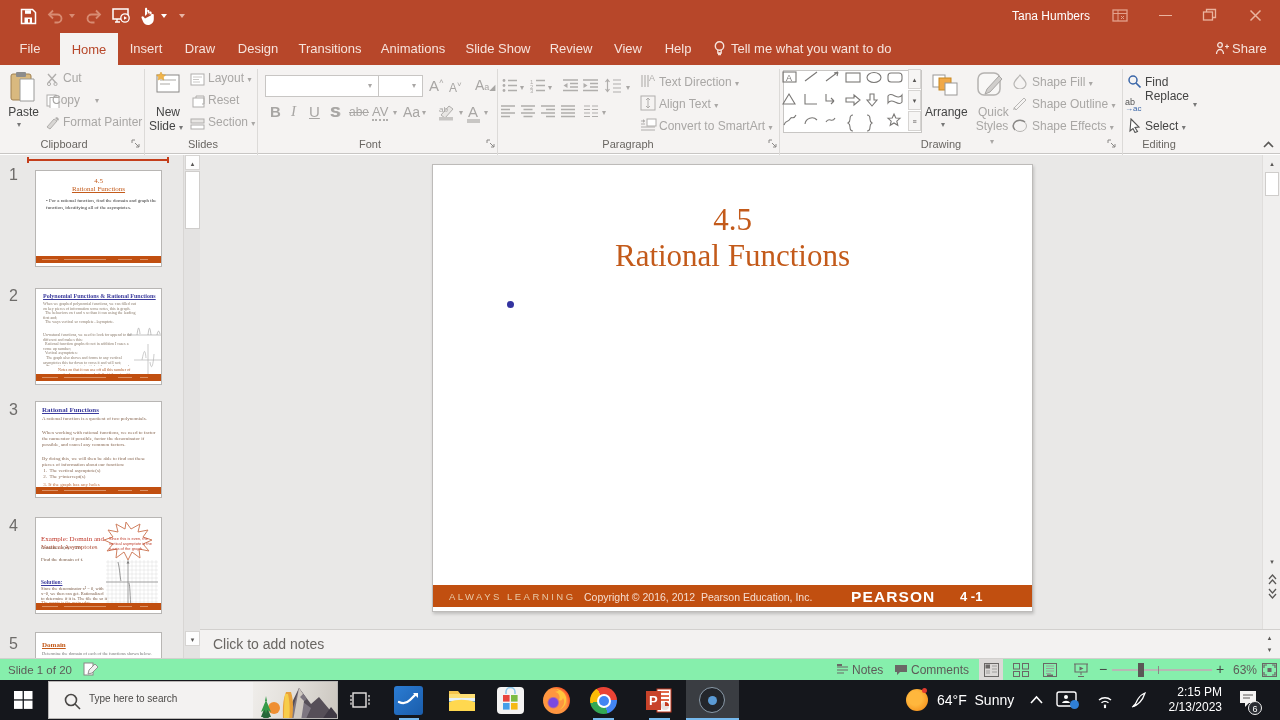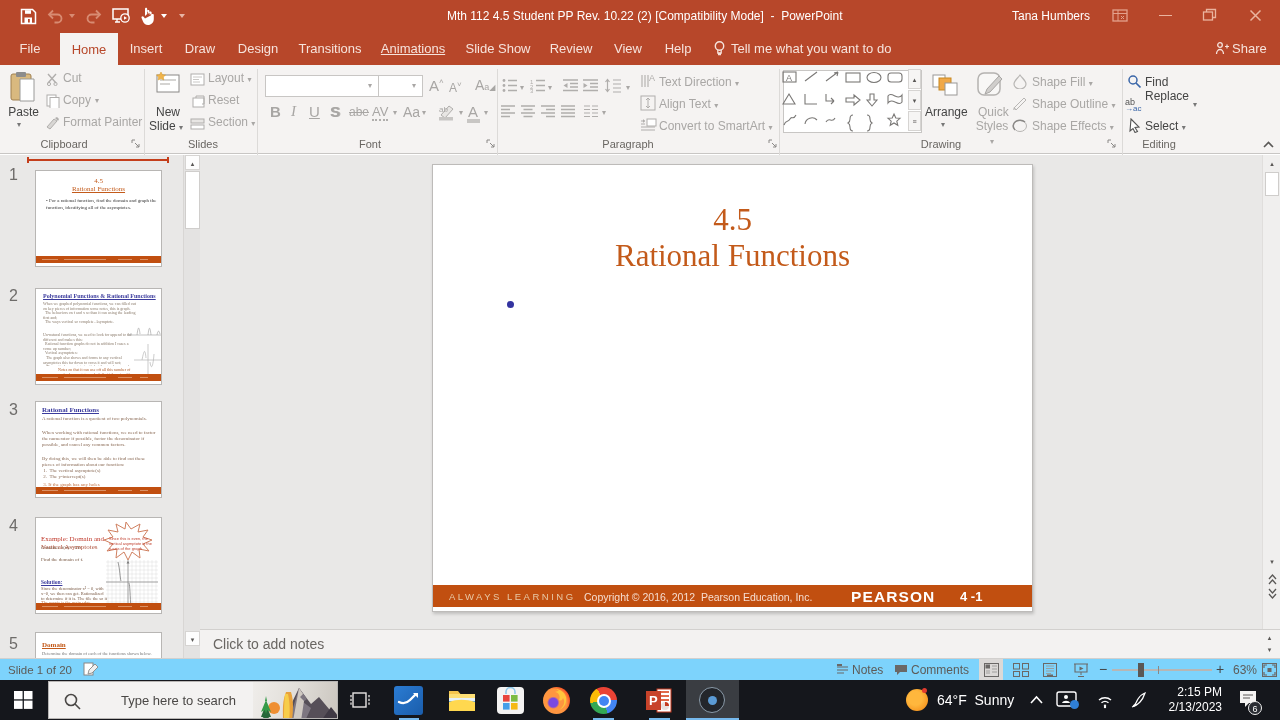--- a/index.html
+++ b/index.html
@@ -19,21 +19,21 @@
   .gray{color:#a8a6a4;}
   .rlbl{font-size:12px;color:#444;position:absolute;}
   .rlblg{font-size:12px;color:#a9a7a5;position:absolute;}
   .dd{font-size:8px;color:#a9a7a5;position:absolute;}
   .ddk{font-size:8px;color:#777;position:absolute;}
   
   #leftpane{position:absolute;left:0;top:155px;width:200px;height:503px;background:#e9e8e7;overflow:hidden;}
   #mainarea{position:absolute;left:200px;top:155px;width:1080px;height:474px;background:#e9e8e7;}
   #slide{position:absolute;left:232px;top:9px;width:601px;height:448px;background:#fff;border:1px solid #bdbbb9;box-shadow:1px 2px 3px rgba(0,0,0,.18);}
   #notes{position:absolute;left:200px;top:629px;width:1080px;height:29px;background:#f3f2f1;border-top:1px solid #d2d0ce;color:#696662;font-size:14px;}
-  #statusbar{position:absolute;left:0;top:658px;width:1280px;height:22px;background:#7dd3fc;border-top:1px solid #d2d0ce;color:#5d5b58;font-size:12px;}
+  #statusbar{position:absolute;left:0;top:658px;width:1280px;height:22px;background:#86efac;border-top:1px solid #d2d0ce;color:#5d5b58;font-size:12px;}
   
   #taskbar{position:absolute;left:0;top:680px;width:1280px;height:40px;background:#15171c;color:#fff;}
   .thumbnum{position:absolute;left:9px;font-size:16px;color:#6e6c6a;}
   .thumb{position:absolute;left:35px;width:127px;background:#fff;border:1px solid #b8b6b4;overflow:hidden;}
   .tfoot{position:absolute;left:0;bottom:3px;width:100%;height:7px;background:#c14f10;}
   .tfoot i{position:absolute;top:3px;height:1px;background:rgba(255,235,215,.42);}
   .scroll-btn{position:absolute;background:#f6f5f4;border:1px solid #d6d4d2;color:#5a5856;text-align:center;}
 </style>
 </head>
 <body>
@@ -59,21 +59,20 @@
     <rect x="1" y="2" width="15" height="10" fill="none" stroke="#fff" stroke-width="1.5"></rect>
     <circle cx="13" cy="11" r="4.2" fill="#b7472a" stroke="#fff" stroke-width="1.3"></circle>
     <path d="M12 9.2l3 1.8-3 1.8z" fill="#fff"></path>
     <path d="M5 12v3m-2 0h5" stroke="#fff" stroke-width="1.3"></path>
   </svg>
   <svg class="abs" style="left:140px;top:6px;" width="16" height="19" viewBox="0 0 16 19">
     <path d="M5 10V3c0-1.6 2.2-1.6 2.2 0v5m0-3c0-1.4 2.2-1.4 2.2 0v4m0-2.5c0-1.3 2.2-1.3 2.2 0V10m0-1c0-1.3 2.2-1.3 2.2 0v4c0 3.5-2.5 6-5.8 6-2.6 0-4-1.2-5-3.5L1.6 12c-.6-1.5.9-2.5 2-1.2L5 12.5z" fill="#fff"></path>
   </svg>
   <i class="abs" style="left:161px;top:14px;border:3px solid transparent;border-top:4px solid #fff;"></i>
   <i class="abs" style="left:179px;top:14px;border:3px solid transparent;border-top:4px solid #e8b5a5;"></i>
-  <span class="abs" style="left:447px;top:9px;font-size:12px;color:#fff;">Mth 112 4.5 Student PP Rev. 10.22 (2) [Compatibility Mode]&nbsp;&nbsp;-&nbsp;&nbsp;PowerPoint</span>
   <span class="abs" style="left:1012px;top:9px;font-size:12px;color:#fff;">Tana Humbers</span>
   <svg class="abs" style="left:1112px;top:8px;" width="17" height="16" viewBox="0 0 17 16">
     <rect x="1" y="2" width="14" height="11" fill="none" stroke="#e3a18c" stroke-width="1.3"></rect>
     <path d="M1 5.5h14M6 2v11" stroke="#e3a18c" stroke-width="1"></path>
     <path d="M9 8l3 3m0-3l-3 3" stroke="#e3a18c" stroke-width="1"></path>
   </svg>
   <span class="abs" style="left:1159px;top:15px;width:13px;border-bottom:1.5px solid #eab49f;"></span>
   <svg class="abs" style="left:1202px;top:8px;" width="16" height="16" viewBox="0 0 16 16">
     <rect x="1.5" y="4" width="9" height="8" fill="none" stroke="#eab49f" stroke-width="1.3"></rect>
     <path d="M4.5 4V1.5h9v8H11" fill="none" stroke="#eab49f" stroke-width="1.3"></path>
@@ -81,21 +80,21 @@
   <svg class="abs" style="left:1248px;top:8px;" width="15" height="15" viewBox="0 0 15 15">
     <path d="M2.5 2.5l10 10m0-10l-10 10" stroke="#eab49f" stroke-width="1.5"></path>
   </svg>
 </div>
 <div id="tabrow">
   <div class="tab" style="left:10px;width:40px;">File</div>
   <div class="tab" style="left:125px;width:42px;">Insert</div>
   <div class="tab" style="left:180px;width:40px;">Draw</div>
   <div class="tab" style="left:233px;width:50px;">Design</div>
   <div class="tab" style="left:295px;width:70px;">Transitions</div>
-  <div class="tab" style="left:377px;width:72px;text-decoration:underline;">Animations</div>
+  <div class="tab" style="left:377px;width:72px;">Animations</div>
   <div class="tab" style="left:462px;width:72px;">Slide Show</div>
   <div class="tab" style="left:546px;width:50px;">Review</div>
   <div class="tab" style="left:608px;width:40px;">View</div>
   <div class="tab" style="left:660px;width:36px;">Help</div>
   <svg class="abs" style="left:712px;top:8px;" width="15" height="17" viewBox="0 0 15 17">
     <circle cx="7.5" cy="6" r="4.2" fill="none" stroke="#f6e3dc" stroke-width="1.4"></circle>
     <path d="M5.8 10v3h3.4v-3M6 14.5h3" stroke="#f6e3dc" stroke-width="1.3" fill="none"></path>
   </svg>
   <span class="abs tab" style="left:731px;">Tell me what you want to do</span>
   <svg class="abs" style="left:1215px;top:9px;" width="14" height="15" viewBox="0 0 14 15">
@@ -119,21 +118,21 @@
   <svg class="abs" style="left:46px;top:7px;" width="14" height="14" viewBox="0 0 14 14">
     <path d="M2 2l8 9M10 2l-8 9" stroke="#b0aeac" stroke-width="1.4" fill="none"></path>
     <circle cx="3" cy="12" r="1.6" fill="none" stroke="#b0aeac"></circle>
       <circle cx="9.5" cy="12" r="1.6" fill="none" stroke="#b0aeac"></circle>
   </svg>
   <div class="rlblg" style="left:63px;top:6px;">Cut</div>
   <svg class="abs" style="left:46px;top:29px;" width="14" height="14" viewBox="0 0 14 14">
     <rect x="1" y="1" width="9" height="11" fill="#fff" stroke="#b0aeac"></rect>
     <rect x="4" y="3.5" width="9" height="11" fill="#fff" stroke="#b0aeac"></rect>
   </svg>
-  <div class="rlblg" style="left:63px;top:28px;">Copy</div>
+  <div class="rlblg" style="left:52px;top:28px;">Copy</div>
   <div class="dd" style="left:95px;top:31px;">▾</div>
   <svg class="abs" style="left:45px;top:51px;" width="15" height="15" viewBox="0 0 15 15">
     <path d="M2 11l7-8 3 2-7 8z" fill="#d8d6d4" stroke="#b0aeac"></path>
     <path d="M10 2l2-1 2 2-1 2z" fill="#b0aeac"></path>
   </svg>
   <div class="rlblg" style="left:63px;top:50px;">Format Painter</div>
   <div class="glabel" style="left:4px;">Clipboard</div>
   <svg class="abs launcher" style="left:131px;top:74px;" width="10" height="10" viewBox="0 0 10 10">
       <path d="M1 1v3M1 1h3M8 5v3H5" stroke="#8a8886" fill="none"></path>
       <path d="M4 4l4 4" stroke="#8a8886"></path>
@@ -536,21 +535,21 @@
     <rect x="9.9" y="0" width="8.6" height="8.3" fill="#fff"></rect>
     <rect x="0" y="9.6" width="8.6" height="8.3" fill="#fff"></rect>
     <rect x="9.9" y="9.6" width="8.6" height="8.3" fill="#fff"></rect>
   </svg>
 
   <div class="abs" style="left:48px;top:1px;width:290px;height:38px;background:#f3f2f1;border:1px solid #b8b6b4;overflow:hidden;">
     <svg class="abs" style="left:14px;top:10px;" width="19" height="19" viewBox="0 0 19 19">
       <circle cx="8" cy="8" r="5.5" fill="none" stroke="#4a4846" stroke-width="1.6"></circle>
       <path d="M12 12l5 5" stroke="#4a4846" stroke-width="1.6"></path>
     </svg>
-    <span class="abs" style="left:40px;top:11px;font-size:13px;color:#4a4846;margin-left:32px;">Type here to search</span>
+    <span class="abs" style="left:40px;top:11px;font-size:10px;color:#4a4846;">Type here to search</span>
 
     <div class="abs" style="left:204px;top:0;width:86px;height:39px;background:linear-gradient(105deg,#efedea 0%,#e2dfda 45%,#c9c4bd 100%);">
       <svg width="86" height="39" viewBox="0 0 86 39">
         <path d="M30 39L46 6l12 16 8-7 20 24z" fill="#564f58"></path>
         <path d="M46 6l8 11-4 3 8 6-6 13H36z" fill="#7d7680"></path>
         <path d="M46 6l4 6-3 3 4 4-3 20h-8z" fill="#cfc9c2"></path>
         <path d="M38 10c3 9 2 20 1 29h-9c0-10-1-19 3-29z" fill="#e8a23c"></path>
         <path d="M35 12c2 9 2 18 1 27h-5c0-10 0-18 1-27z" fill="#f7cd4a"></path>
         <circle cx="21" cy="26" r="6" fill="#ef8f33"></circle>
         <path d="M8 35l5-13 5 13z" fill="#27683a"></path>

